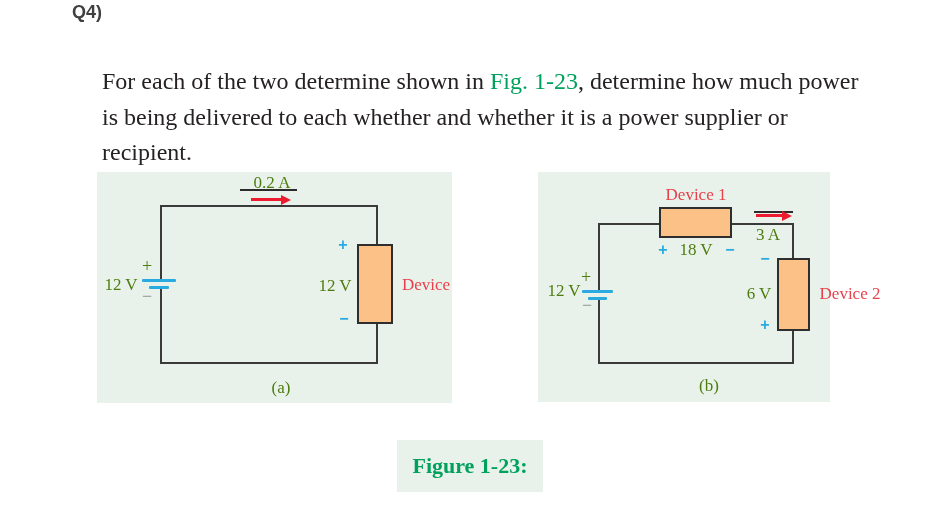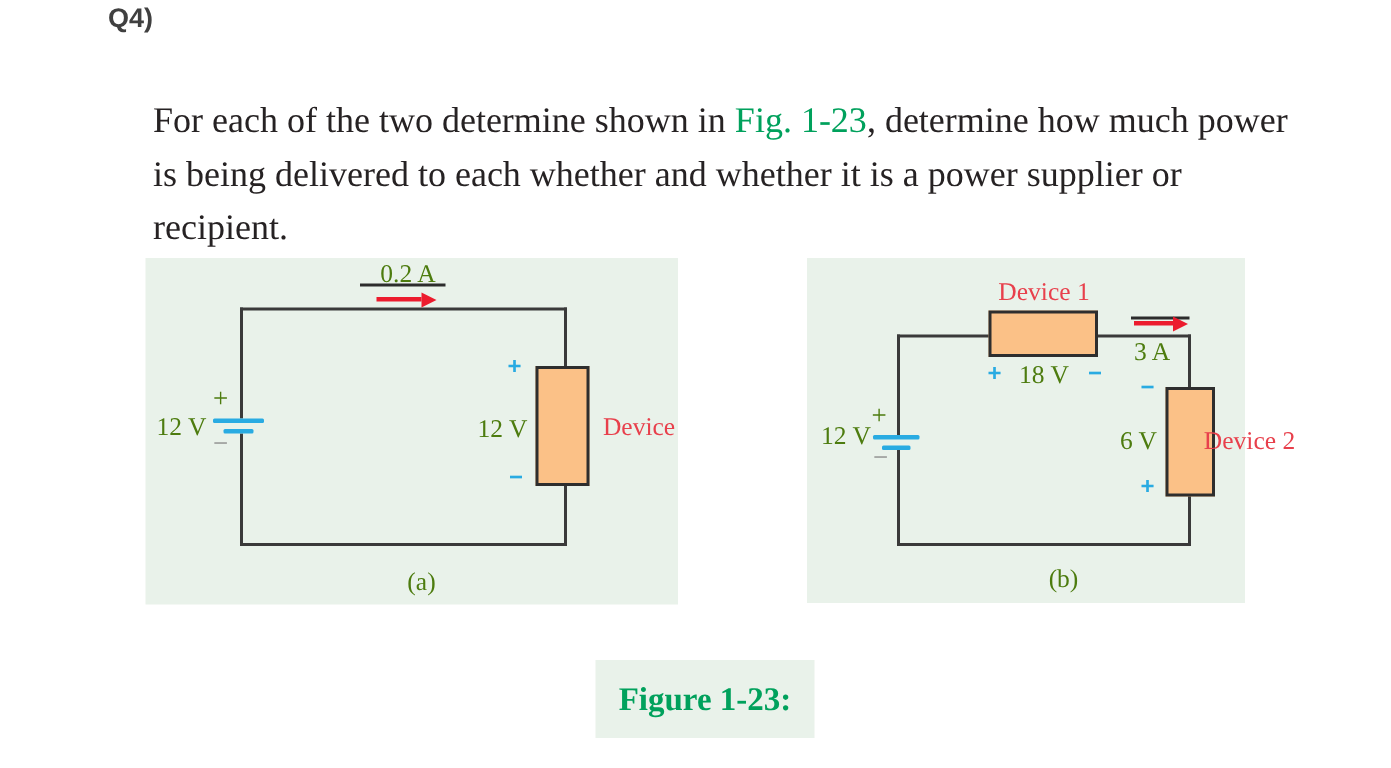--- a/index.html
+++ b/index.html
@@ -99,21 +99,21 @@
     <div class="lbl" style="left:158px;top:78px;">18 V</div>
     <div class="lbl cyan" style="left:192px;top:78px;">−</div>
 
     <div class="lbl" style="left:230px;top:31px;margin-top:32px;">3 A</div>
     <div class="underline" style="left:216px;top:39px;width:39px;"></div>
     <div class="arrow" style="left:218px;top:42px;width:26px;"></div>
 
     <div class="lbl cyan" style="left:227px;top:87px;">−</div>
     <div class="lbl" style="left:221px;top:122px;">6 V</div>
     <div class="lbl cyan" style="left:227px;top:153px;">+</div>
-    <div class="lbl red" style="left:295px;top:122px;">Device 2</div>
+    <div class="lbl red" style="left:312px;top:122px;">Device 2</div>
 
     <div class="lbl" style="left:26px;top:119px;">12 V</div>
     <div class="lbl" style="left:48px;top:105px;font-size:18px;">+</div>
     <div class="lbl gray" style="left:49px;top:133px;font-size:18px;">−</div>
 
     <div class="lbl" style="left:171px;top:214px;">(b)</div>
   </div>
 
   <div class="caption">Figure 1-23:</div>
 

